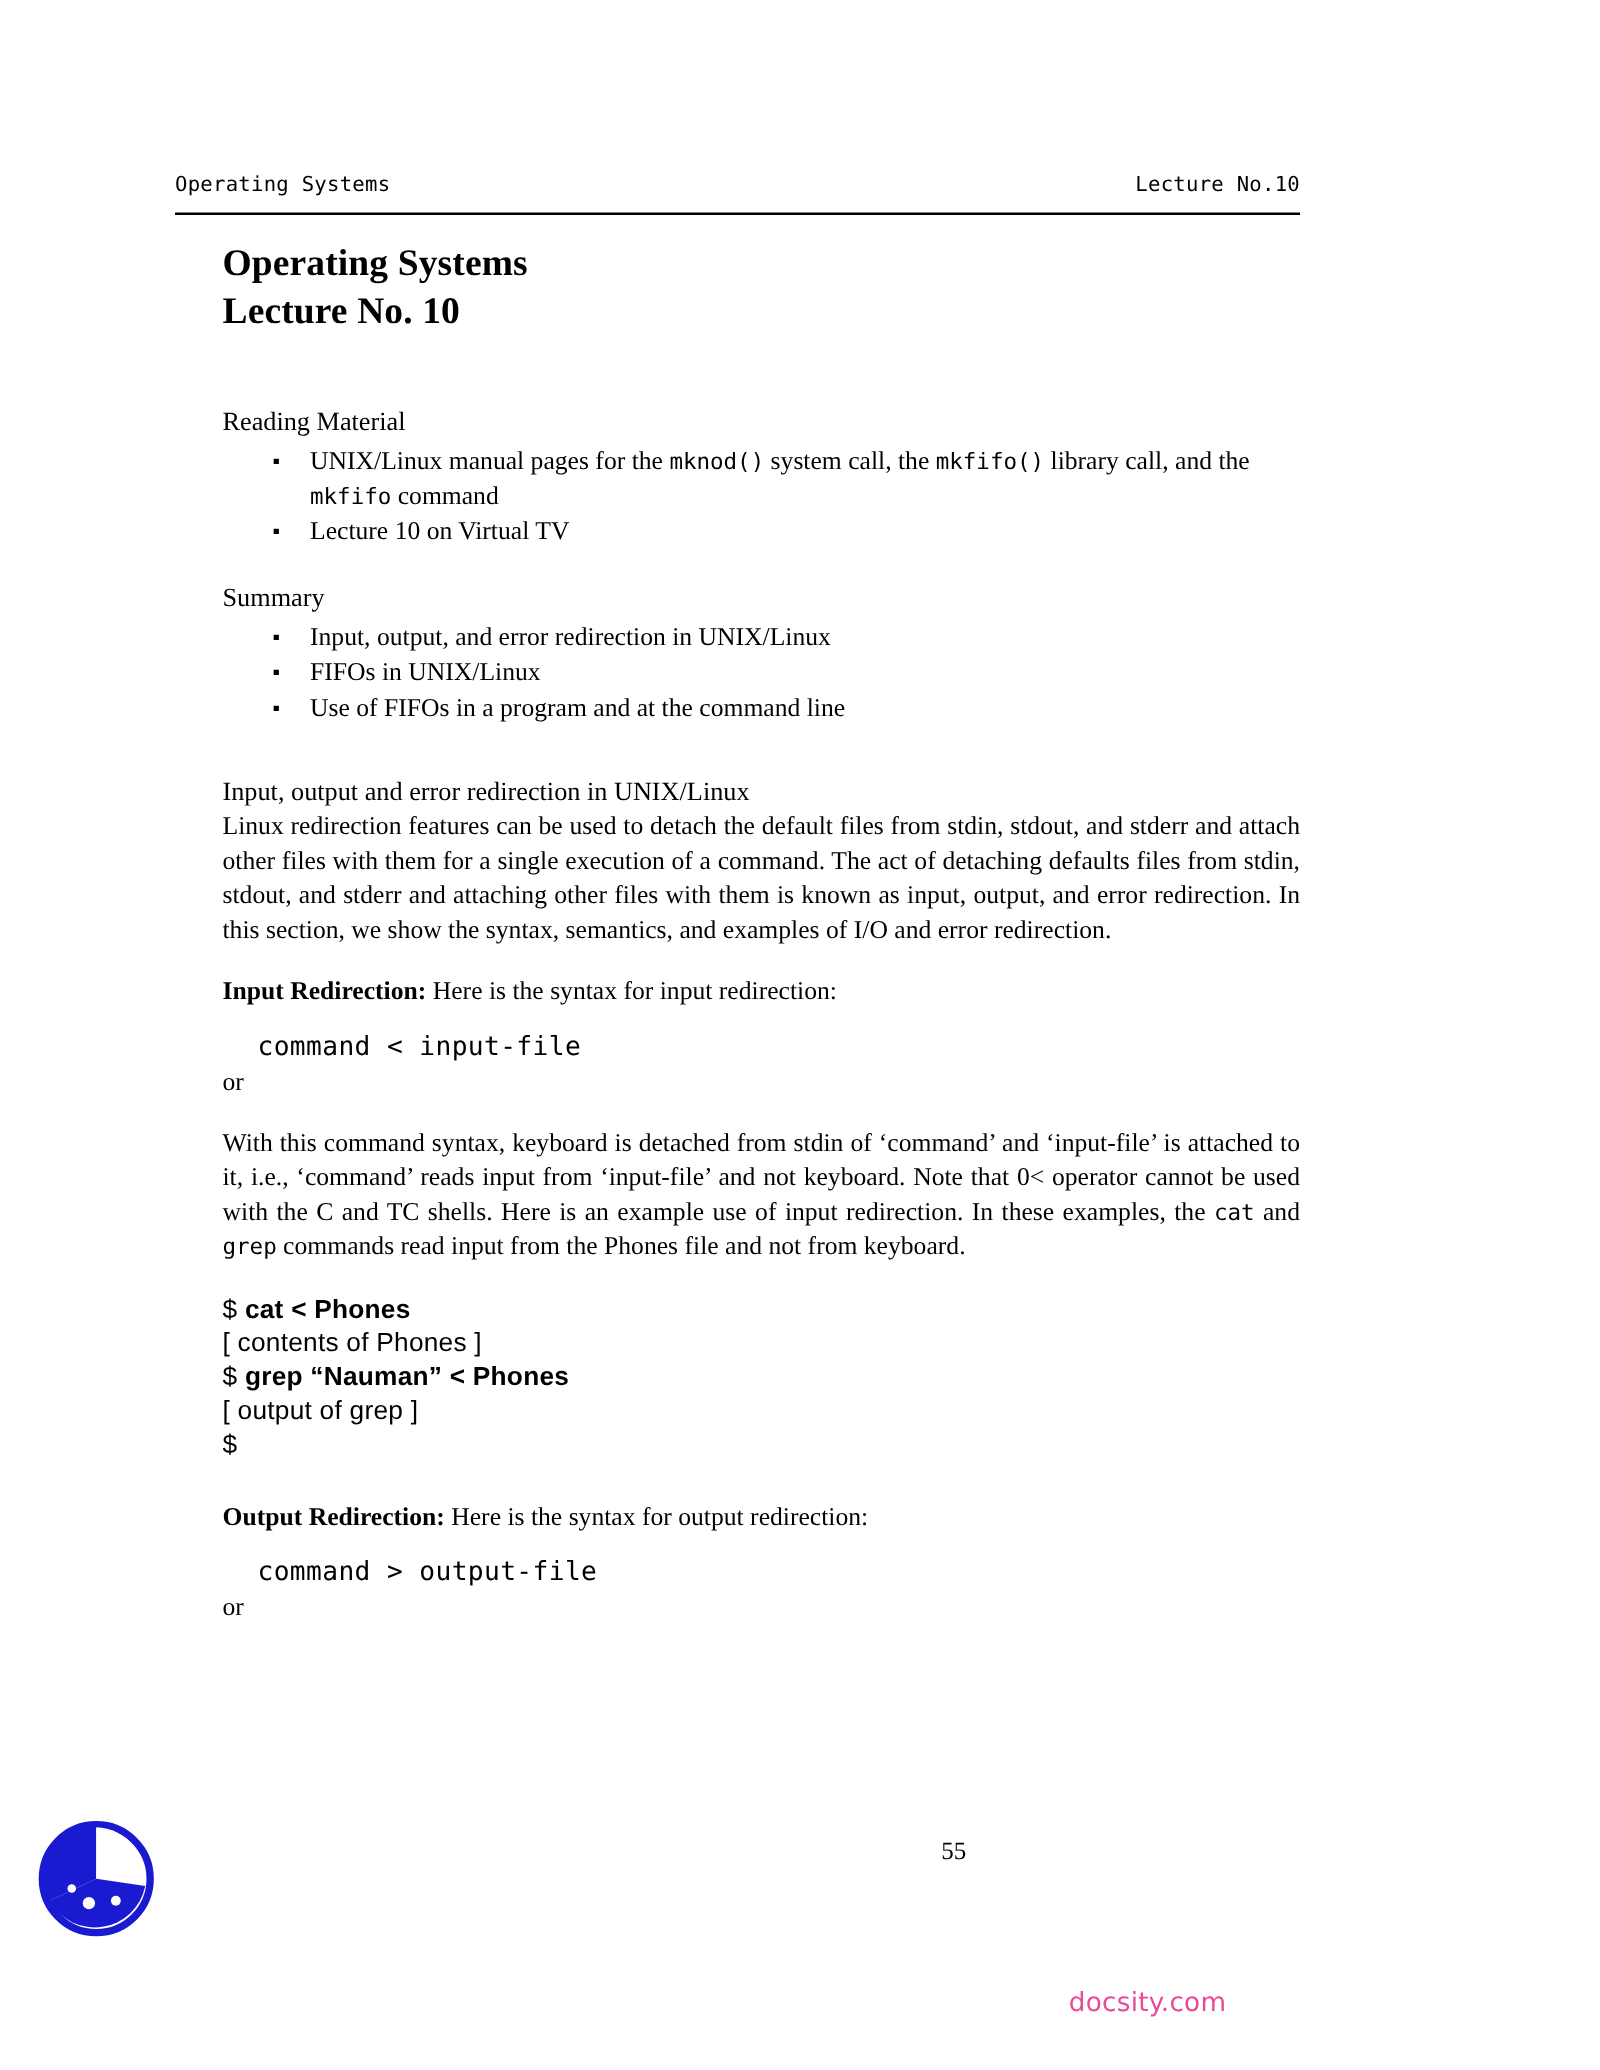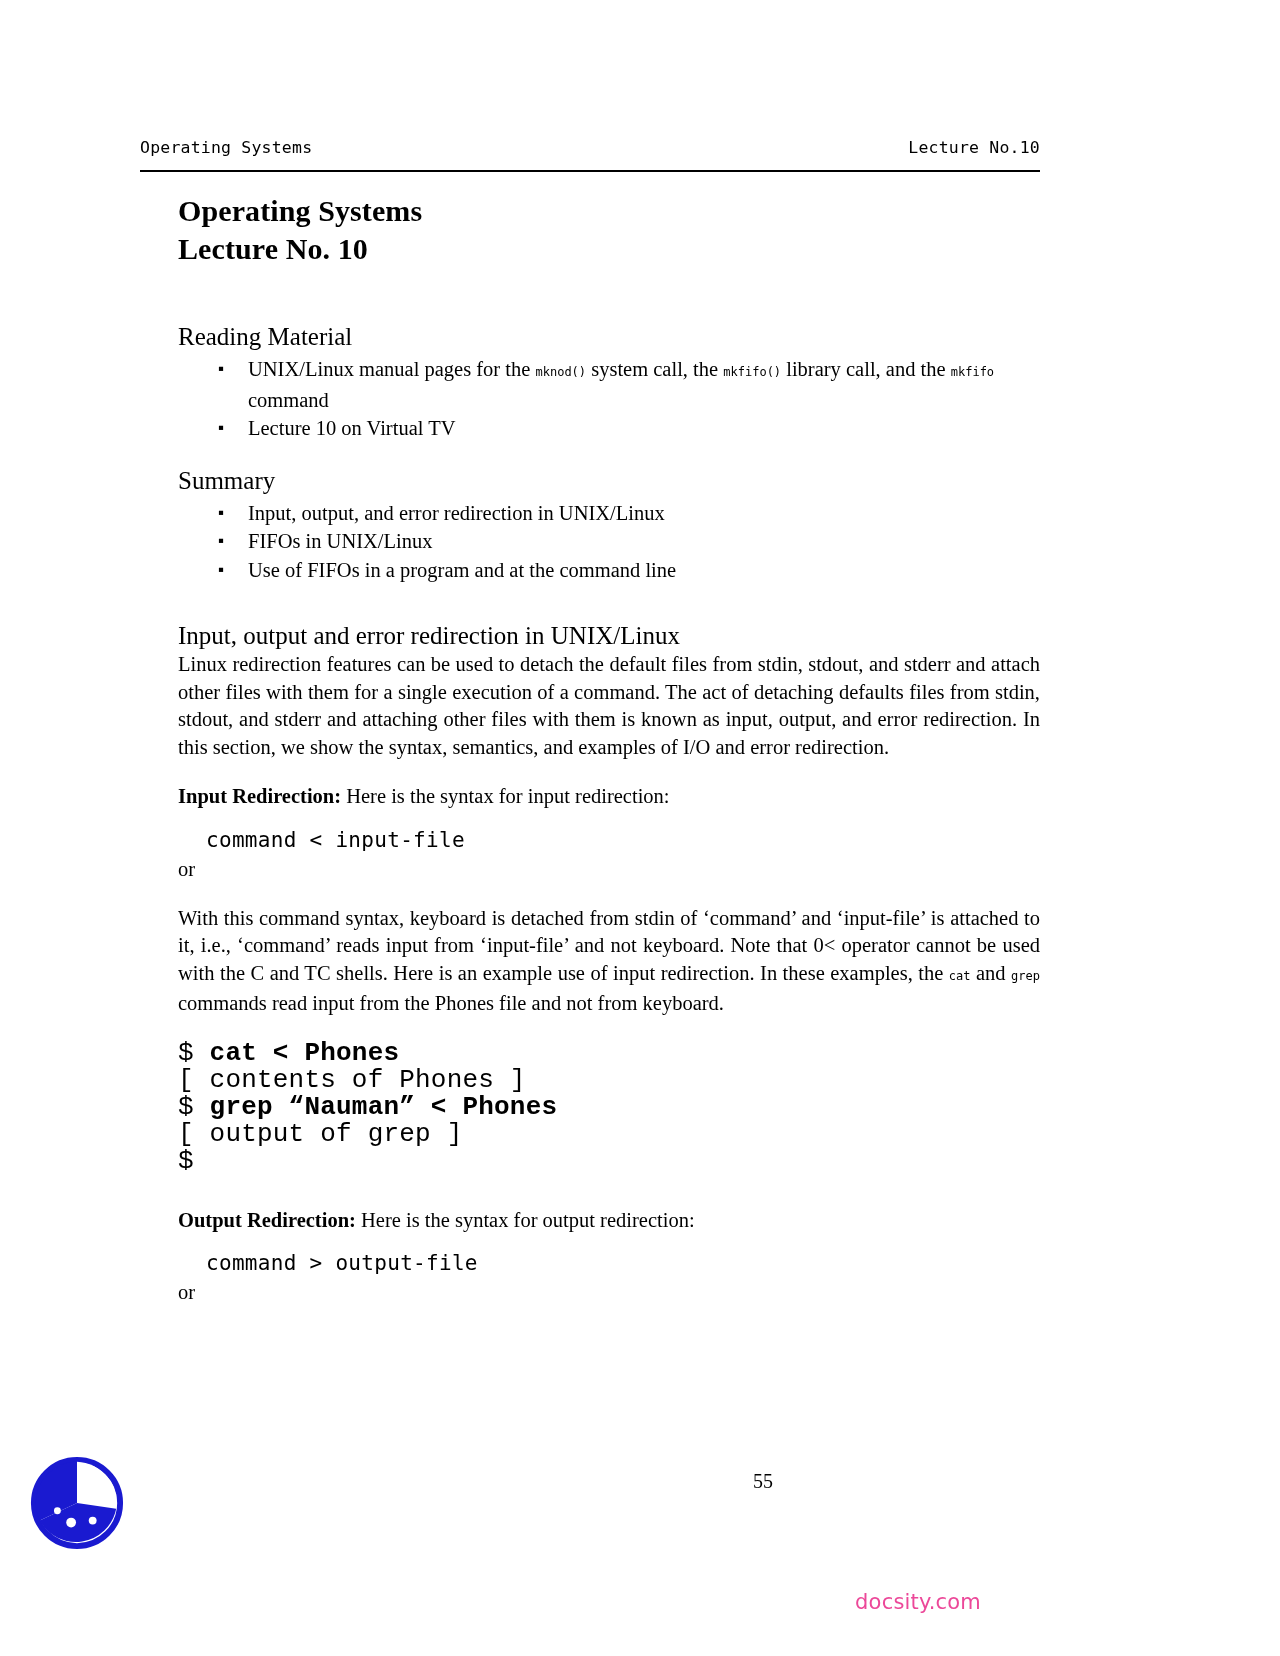--- a/index.html
+++ b/index.html
@@ -59,21 +59,21 @@
     font-size: 30px;
     line-height: 38px;
     margin: 0;
     letter-spacing: 0.1px;
   }
   h1.doc-title .l2 { display: block; }
 
   h2.section {
     font-family: "Liberation Serif", serif;
     font-weight: normal;
-    font-size: 25px;
+    font-size: 21px;
     margin: 0;
     line-height: 30px;
   }
 
   ul.bullets {
     list-style: none;
     margin: 4px 0 0 0;
     padding: 0 0 0 40px;
   }
   ul.bullets li {
@@ -85,21 +85,21 @@
   }
   ul.bullets li::before {
     content: "\25AA";
     position: absolute;
     left: 0;
     top: -1px;
     font-size: 17px;
   }
   .mono {
     font-family: "DejaVu Sans Mono", monospace;
-    font-size: 12px;
+    font-size: 18px;
   }
 
   p.para {
     font-size: 20.5px;
     line-height: 27.5px;
     margin: 0;
     text-align: justify;
   }
 
   .lead {
@@ -112,22 +112,22 @@
     line-height: 30px;
     margin-left: 28px;
     letter-spacing: 0.3px;
   }
   .or-line {
     font-size: 20.5px;
     line-height: 28px;
   }
 
   .terminal {
-    font-family: Liberation Mono, monospace;
-    font-size: 26px;
+    font-family: Liberation Sans, sans-serif;
+    font-size: 21px;
     line-height: 27px;
     letter-spacing: 0.2px;
   }
   .terminal .bold { font-weight: bold; }
 
   .spacer-sm { height: 14px; }
   .spacer-md { height: 22px; }
   .spacer-lg { height: 32px; }
 
   

